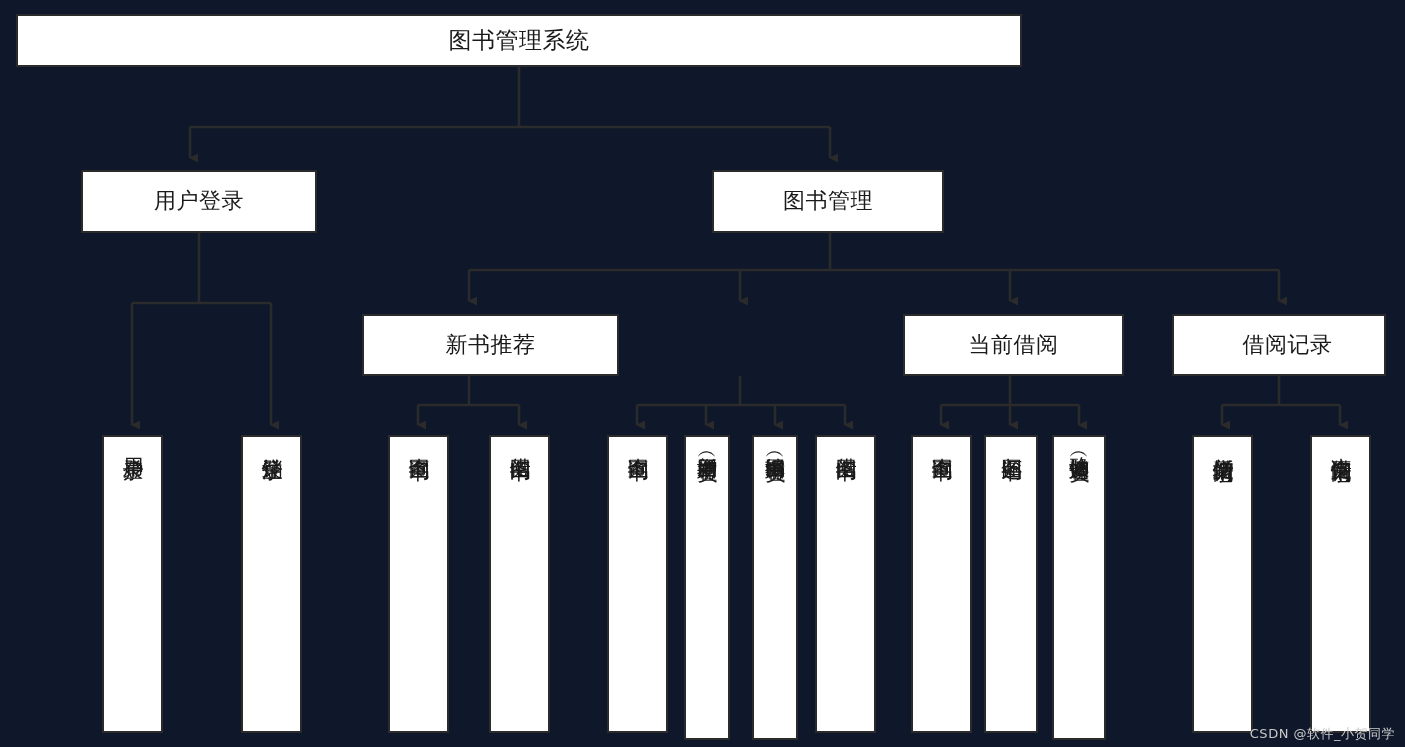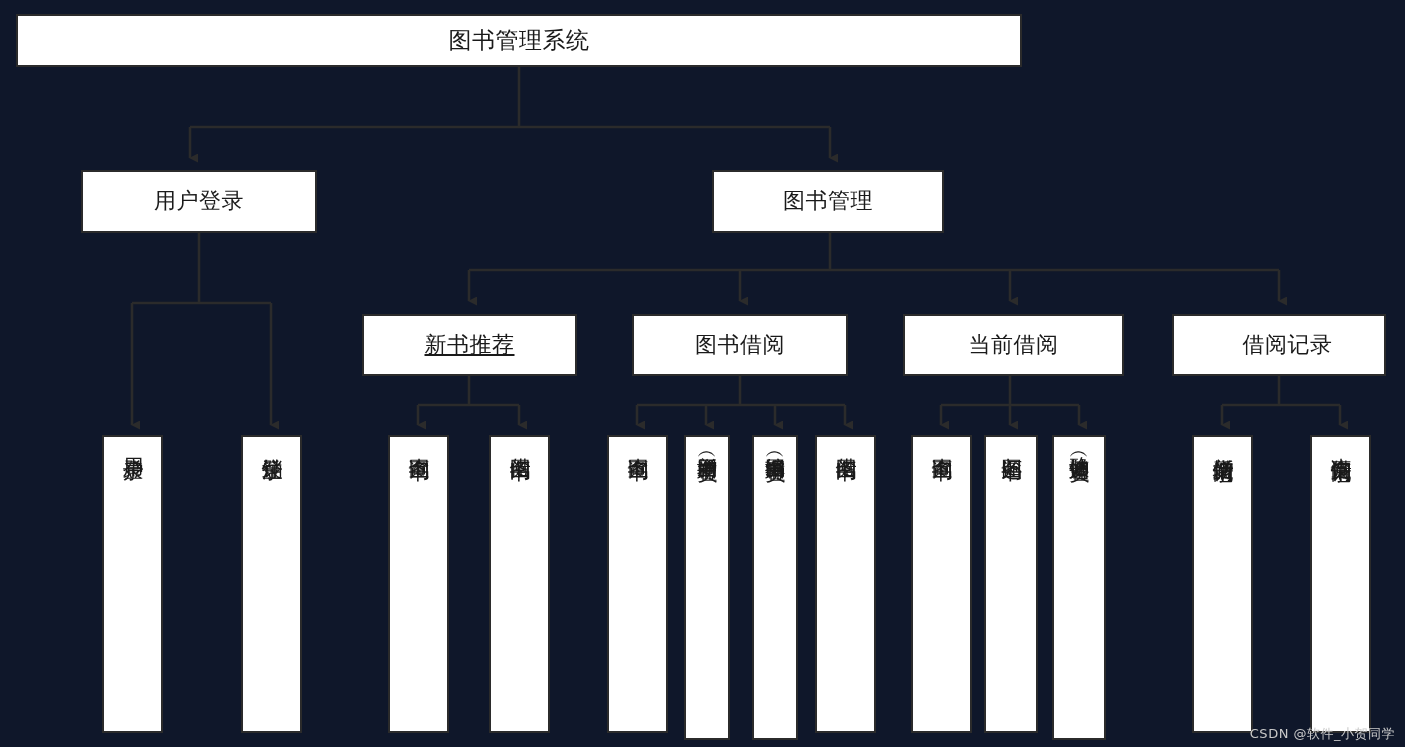--- a/index.html
+++ b/index.html
@@ -137,27 +137,24 @@
   </div>
 
   <div class="node horizontal" style="left:81px; top:170px; width:236px; height:63px;">
     <span class="node-label">用户登录</span>
   </div>
 
   <div class="node horizontal" style="left:712px; top:170px; width:232px; height:63px;">
     <span class="node-label">图书管理</span>
   </div>
 
-  <div class="node horizontal" style="left:362px; top:314px; width:215px; height:62px;text-decoration:underline;">
+  <div class="node horizontal" style="left:362px; top:314px; width:257px; height:62px;">
     <span class="node-label">新书推荐</span>
   </div>
 
-  <div class="node horizontal" style="left:632px; top:314px; width:216px; height:62px;">
-    <span class="node-label">图书借阅</span>
-  </div>
 
   <div class="node horizontal" style="left:903px; top:314px; width:221px; height:62px;">
     <span class="node-label">当前借阅</span>
   </div>
 
   <div class="node horizontal" style="left:1172px; top:314px; width:214px; height:62px;padding-left:17px;">
     <span class="node-label">借阅记录</span>
   </div>
 
   <div class="node vertical" style="left:102px; top:435px; width:61px; height:298px;">

